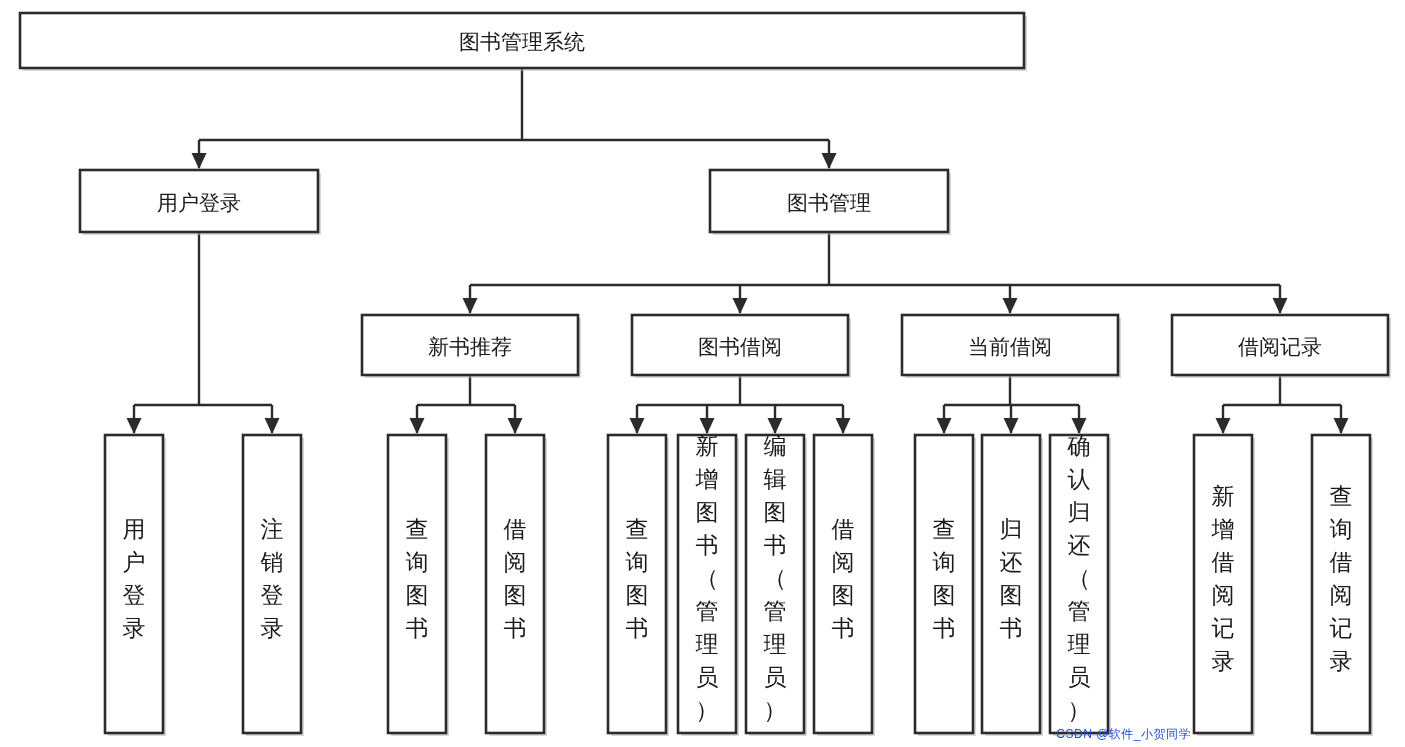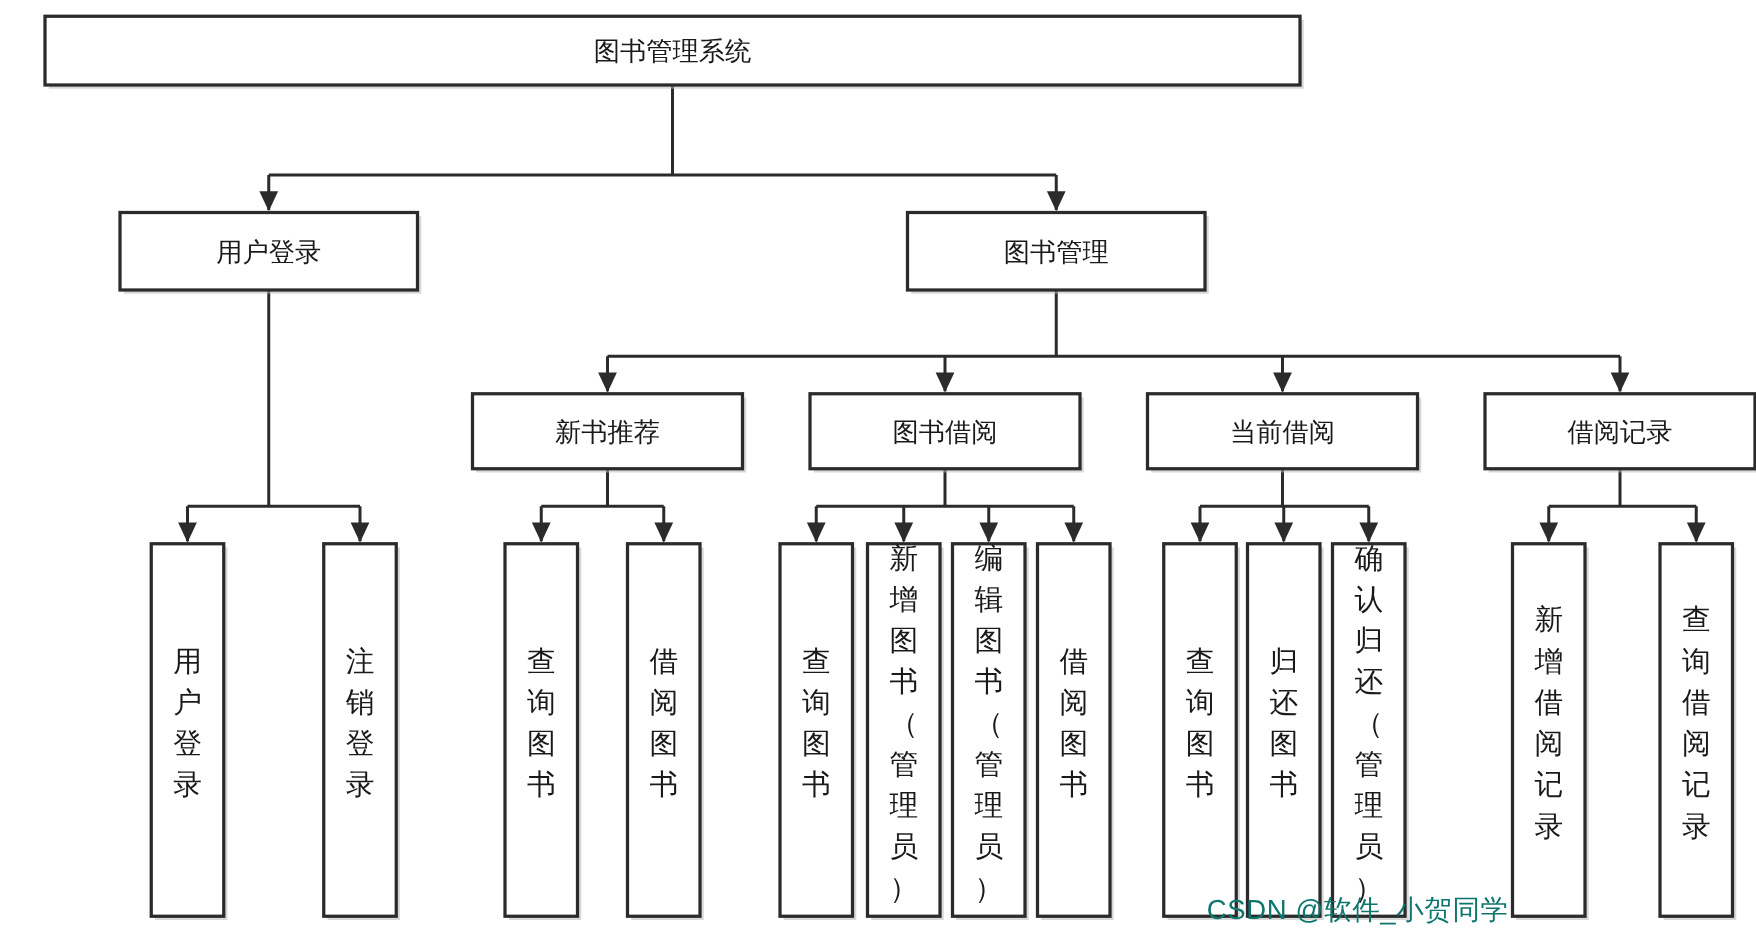--- a/index.html
+++ b/index.html
@@ -9,21 +9,21 @@
   }
   body {
     width: 1405px;
     height: 747px;
     font-family: "Liberation Sans", "DejaVu Sans", sans-serif;
     overflow: hidden;
     position: relative;
   }
   #diagram-root {
     position: absolute;
-    left: 16px;
+    left: 0;
     top: 0;
     width: 1199px;
     height: 747px;
   }
   svg.flow {
     display: block;
     width: 1405px;
     height: 747px;
   }
   .node-rect {
@@ -58,22 +58,22 @@
     font-size: 23px;
     fill: #1a1a1a;
     text-anchor: middle;
     white-space: pre;
   }
   .watermark {
     position: absolute;
     right: 8px;
     bottom: 4px;
     font-family: "Liberation Sans", "DejaVu Sans", sans-serif;
-    font-size: 22px;
-    color: #0f766e;
+    font-size: 12px;
+    color: #1d4ed8;
     letter-spacing: 0.5px;
     user-select: none;
     white-space: nowrap;
   }
 </style>
 </head>
 <body>
 
 <div id="diagram-root">
   <svg class="flow" viewBox="0 0 1405 747">

